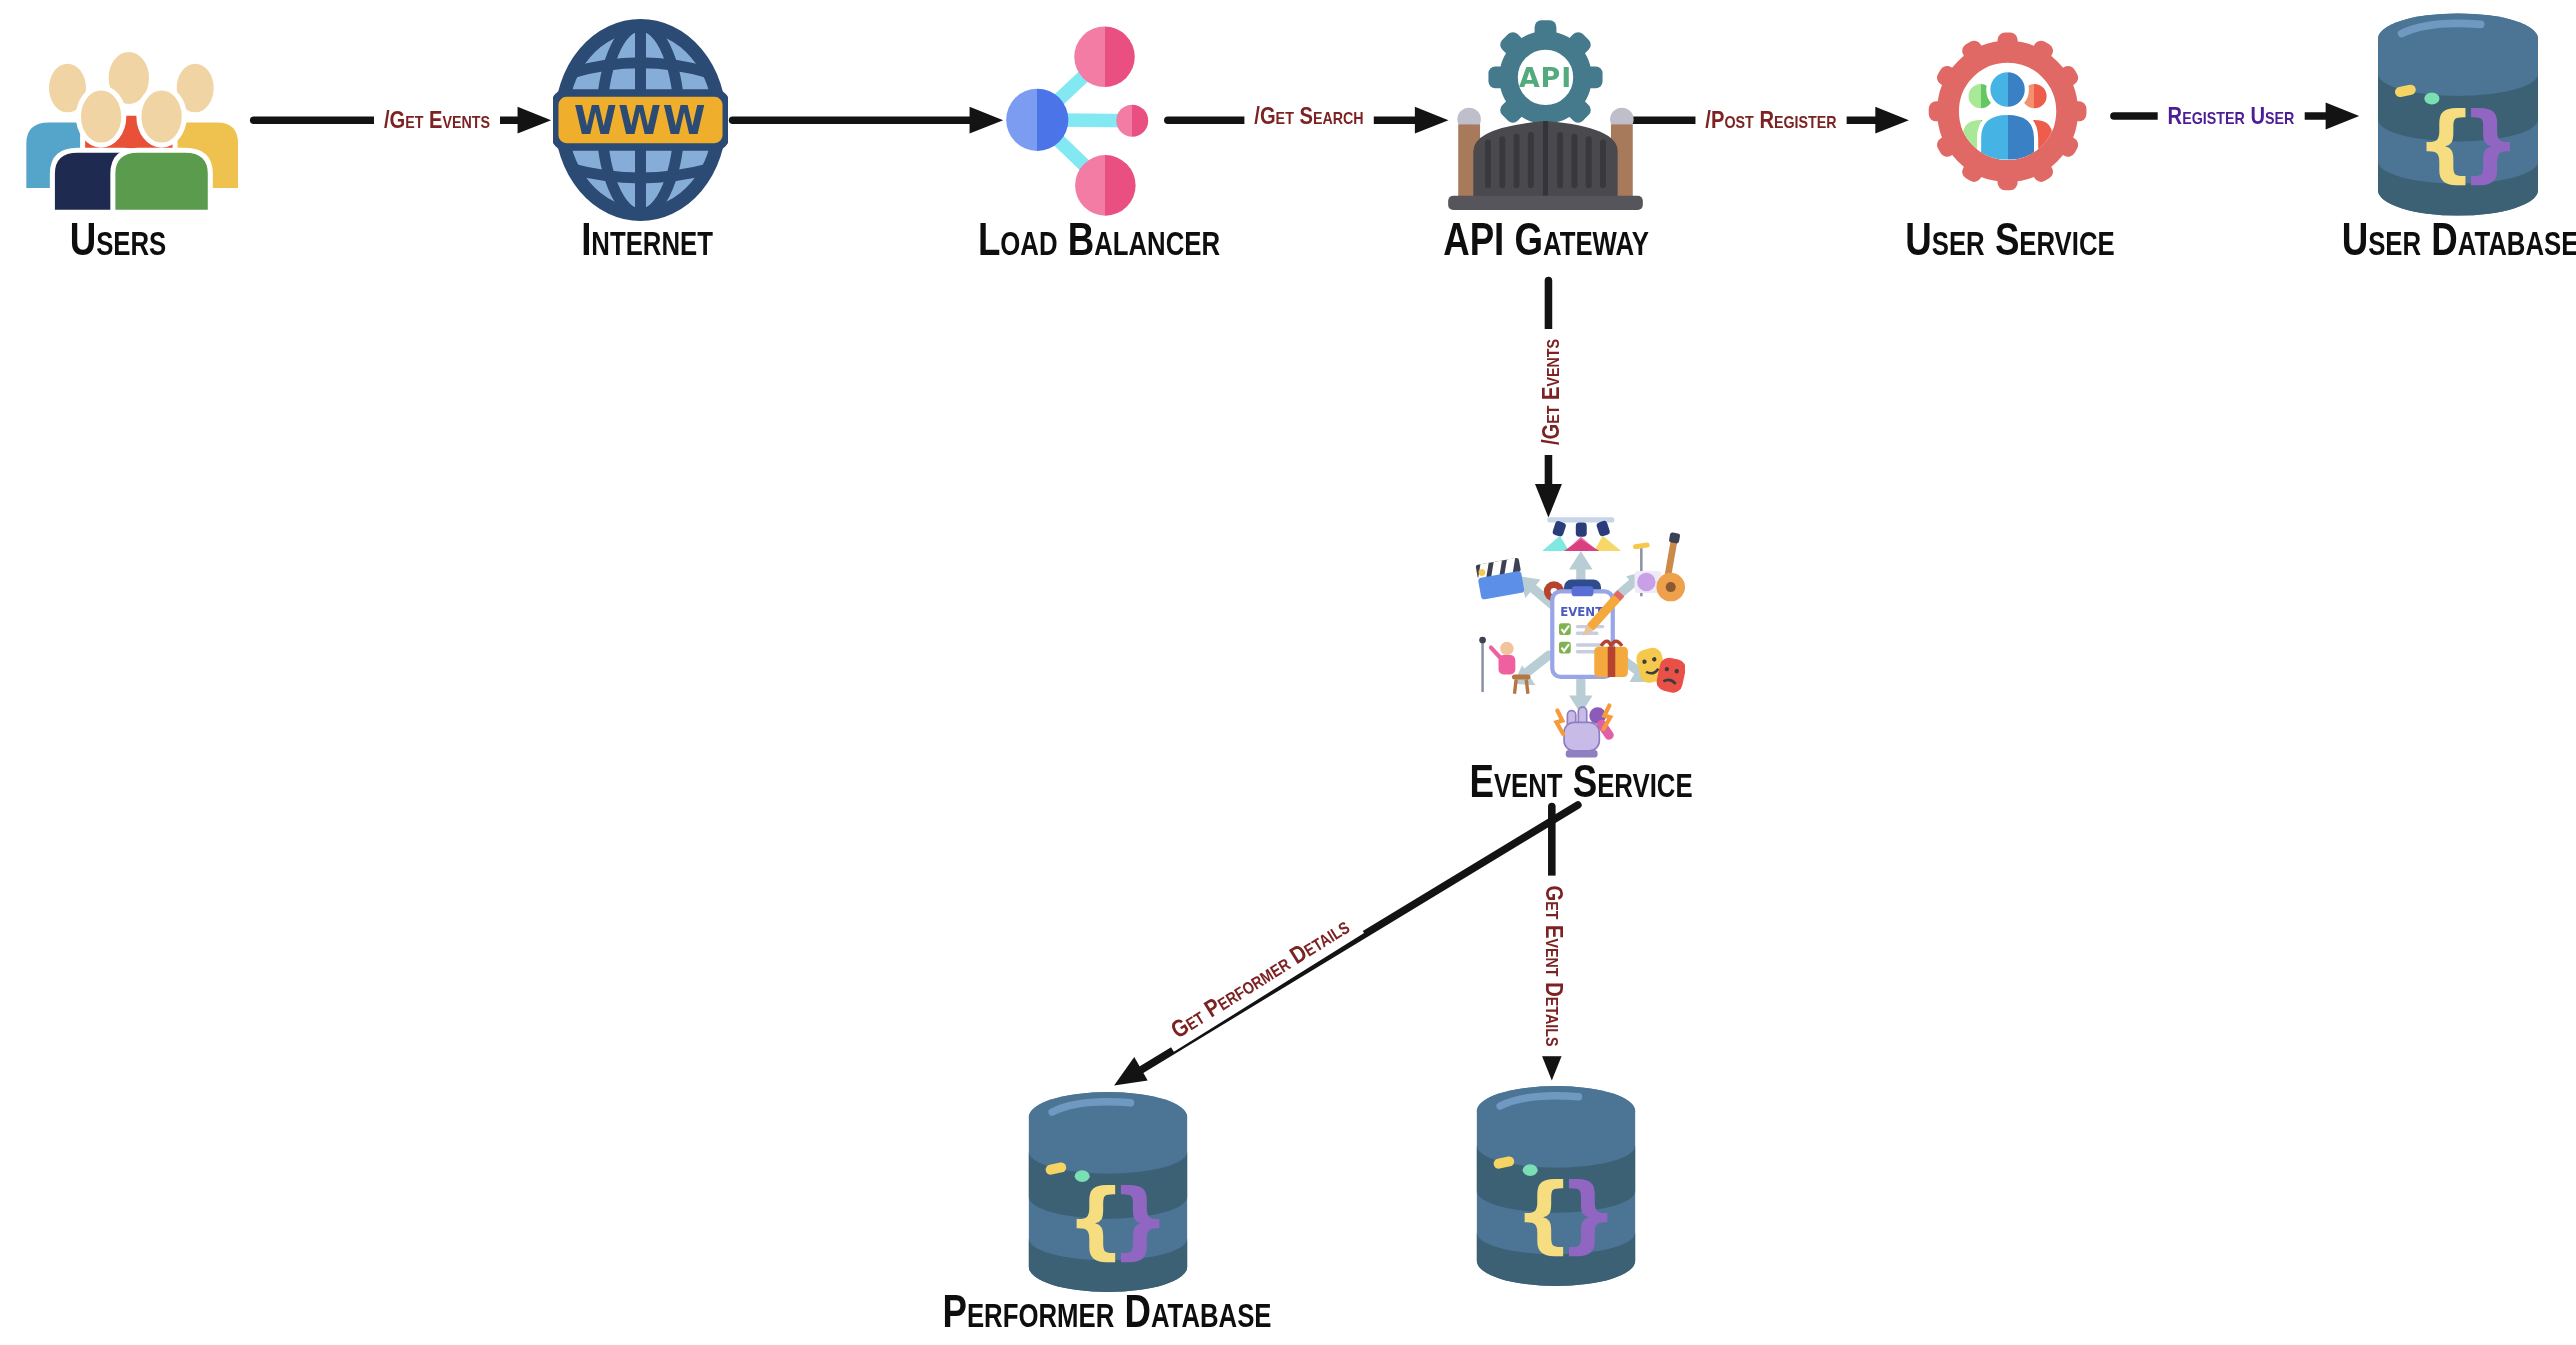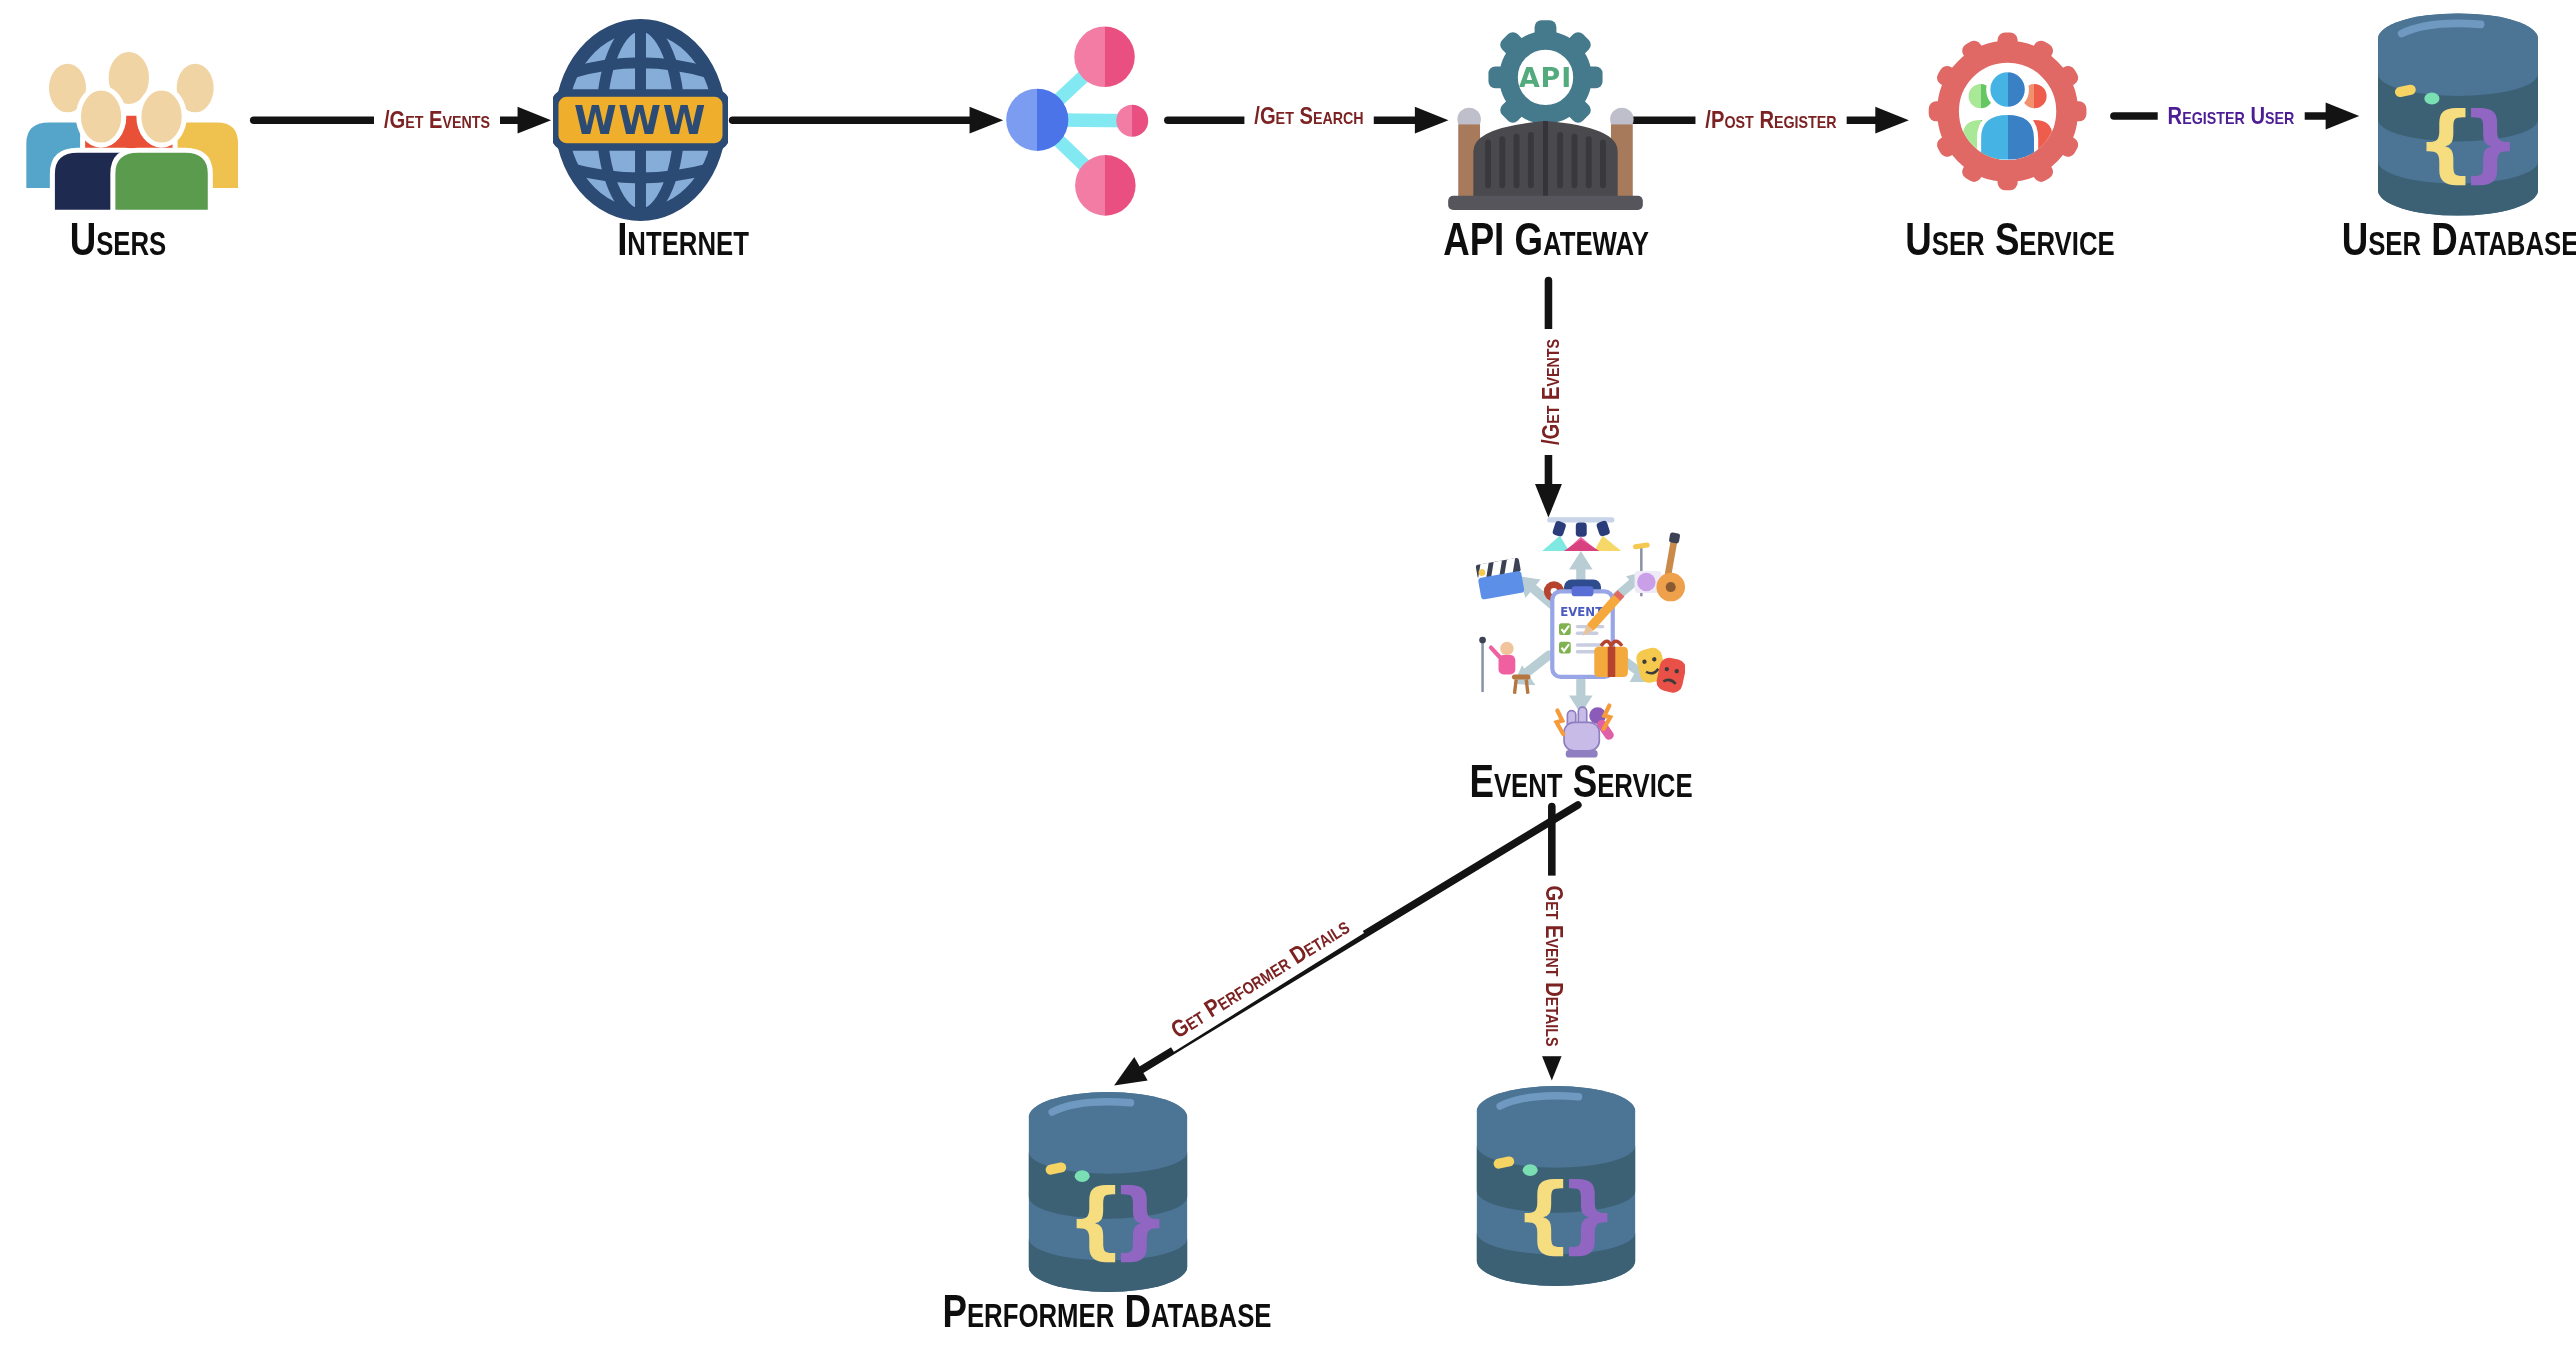--- a/index.html
+++ b/index.html
@@ -381,22 +381,24 @@
       <ellipse cx="64" cy="101" rx="9" ry="7" fill="#7adfb2"></ellipse>
       <g font-family="DejaVu Sans, sans-serif" font-weight="bold" font-size="100">
         <text x="45" y="188" fill="#f6dd7f">{</text>
         <text x="98" y="188" fill="#9066c2">}</text>
       </g>
     </svg>
   </div>
 
   <div class="node-label" style="left:118px;top:215px">
     <span class="tx">Users</span></div>
-  <div class="node-label" style="left:683px;top:215px">
+  <div class="node-label" style="left:647px;top:215px">
     <span class="tx">Internet</span></div>
+  <div class="node-label" style="left:1099px;top:215px">
+    <span class="tx">Load Balancer</span></div>
   <div class="node-label" style="left:1546px;top:215px">
     <span class="tx">API Gateway</span></div>
   <div class="node-label" style="left:2010px;top:215px">
     <span class="tx">User Service</span></div>
   <div class="node-label" style="left:2460px;top:215px">
     <span class="tx">User Database</span></div>
   <div class="node-label" style="left:1581px;top:757px">
     <span class="tx">Event Service</span></div>
   <div class="node-label" style="left:1107px;top:1287px">
     <span class="tx">Performer Database</span></div>

